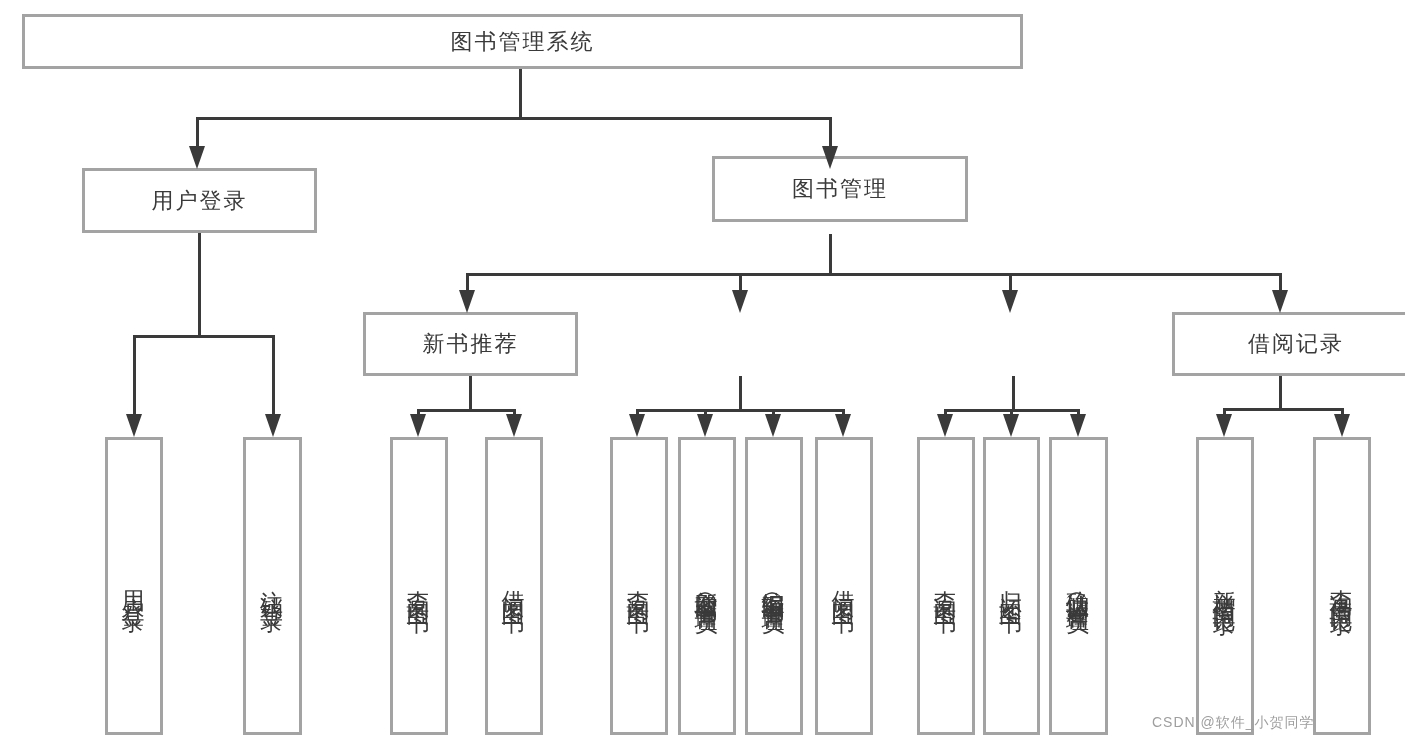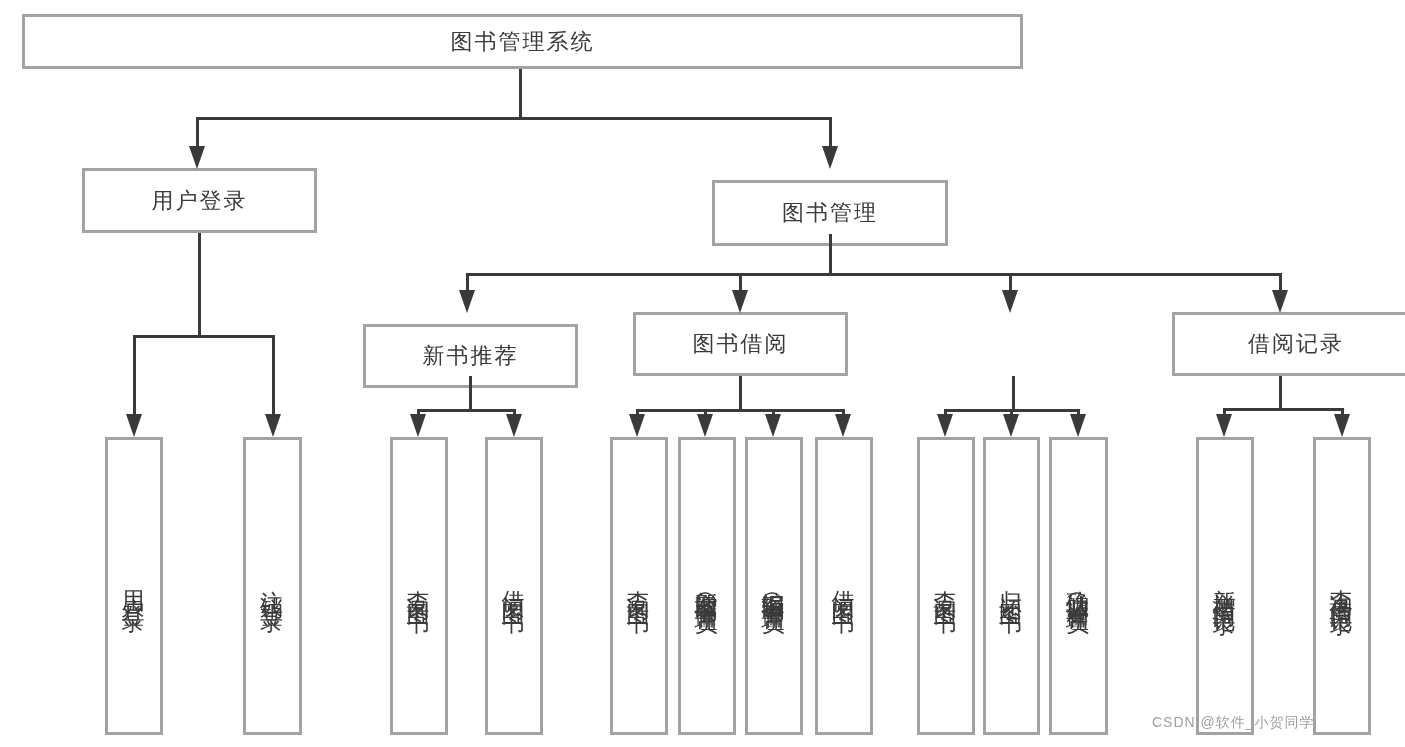--- a/index.html
+++ b/index.html
@@ -56,29 +56,26 @@
 
 <div id="canvas">
 
   <div class="box" style="left:22px;top:14px;width:1001px;height:55px;">
     <span class="hlabel">图书管理系统</span>
   </div>
 
   <div class="box" style="left:82px;top:168px;width:235px;height:65px;">
     <span class="hlabel">用户登录</span>
   </div>
-  <div class="box" style="left:712px;top:180px;width:236px;height:66px;">
+  <div class="box" style="left:712px;top:156px;width:256px;height:66px;">
     <span class="hlabel">图书管理</span>
   </div>
 
-  <div class="box" style="left:363px;top:312px;width:215px;height:64px;margin-top:12px;">
+  <div class="box" style="left:363px;top:312px;width:215px;height:64px;">
     <span class="hlabel">新书推荐</span>
-  </div>
-  <div class="box" style="left:633px;top:312px;width:215px;height:64px;">
-    <span class="hlabel">图书借阅</span>
   </div>
   <div class="box" style="left:1172px;top:312px;width:248px;height:64px;">
     <span class="hlabel">借阅记录</span>
   </div>
 
   <div class="box leaf" style="left:105px;width:58px;">
     <span class="vtext">用户登录</span>
   </div>
   <div class="box leaf" style="left:243px;width:59px;">
     <span class="vtext">注销登录</span>

